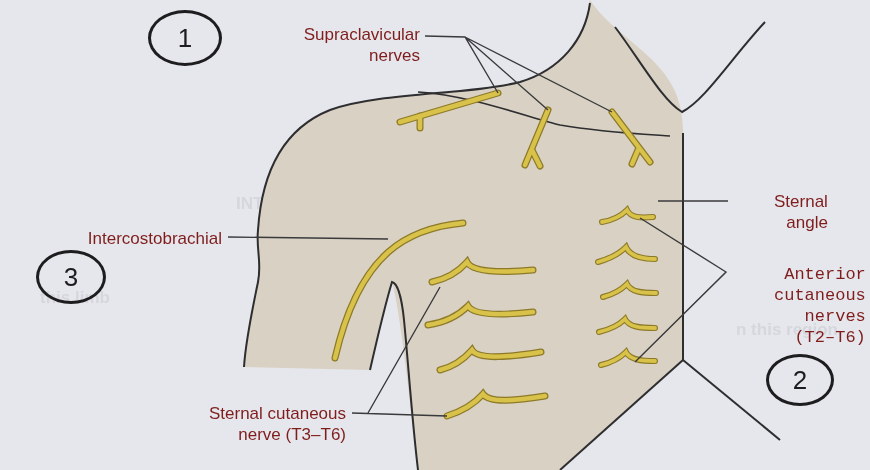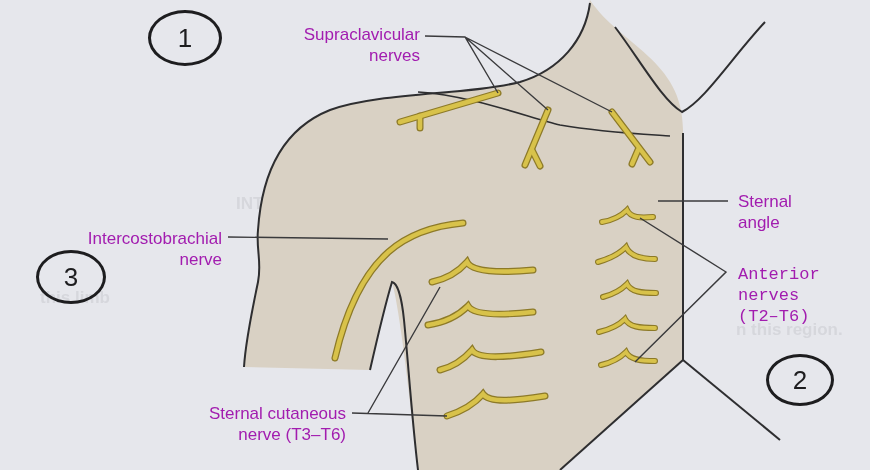--- a/index.html
+++ b/index.html
@@ -1,21 +1,21 @@
 <!DOCTYPE html>
 <html><head>
 <meta charset="utf-8">
 <style>
   html, body { margin:0; padding:0; }
   body { width:870px; height:470px; overflow:hidden; background:#e6e7ec; font-family:"Liberation Sans", sans-serif; position:relative; }
   #diagram { position:absolute; left:0; top:0; width:870px; height:470px; }
-  .label { position:absolute; color:#a21caf; font-size:17px; line-height:21px; font-family:"Liberation Sans", sans-serif; white-space:nowrap; }
+  .label { position:absolute; color:#7f1d1d; font-size:17px; line-height:21px; font-family:"Liberation Sans", sans-serif; white-space:nowrap; }
   .label span { display:block; }
   .r { text-align:right; }
-  .l { text-align:left; }
+  .l { text-align:right;margin-left:36px; }
   .ghost { position:absolute; color:#c9cad0; font-size:17px; font-weight:bold; font-family:"Liberation Sans", sans-serif; white-space:nowrap; opacity:0.55; }
   .circle-num { position:absolute; border:3px solid #1d1d1f; border-radius:50%; display:flex; align-items:center; justify-content:center; font-family:"Liberation Sans", sans-serif; font-size:26px; color:#1d1d1f; }
 </style>
 </head>
 <body>
 
 <div id="diagram">
 
   <div class="ghost" style="left:236px;top:194px;">INTROD</div>
   <div class="ghost" style="left:40px;top:288px;">this limb</div>
@@ -102,30 +102,30 @@
     </g>
   </svg>
 
   <div class="label r" style="left:230px;top:24px;width:190px;">
     <span>Supraclavicular</span>
     <span>nerves</span>
   </div>
 
   <div class="label r" style="left:0px;top:228px;width:222px;">
     <span>Intercostobrachial</span>
-    <span>nerve</span>
   </div>
 
   <div class="label l" style="left:738px;top:191px;">
     <span>Sternal</span>
     <span>angle</span>
   </div>
 
   <div class="label l" style="left:738px;top:264px;font-family:Liberation Mono, monospace;">
     <span>Anterior</span>
+    <span>cutaneous</span>
     <span>nerves</span>
     <span>(T2–T6)</span>
   </div>
 
   <div class="label r" style="left:100px;top:403px;width:246px;">
     <span>Sternal cutaneous</span>
     <span>nerve (T3–T6)</span>
   </div>
 
   <div class="circle-num" style="left:148px;top:10px;width:68px;height:50px;">1</div>

